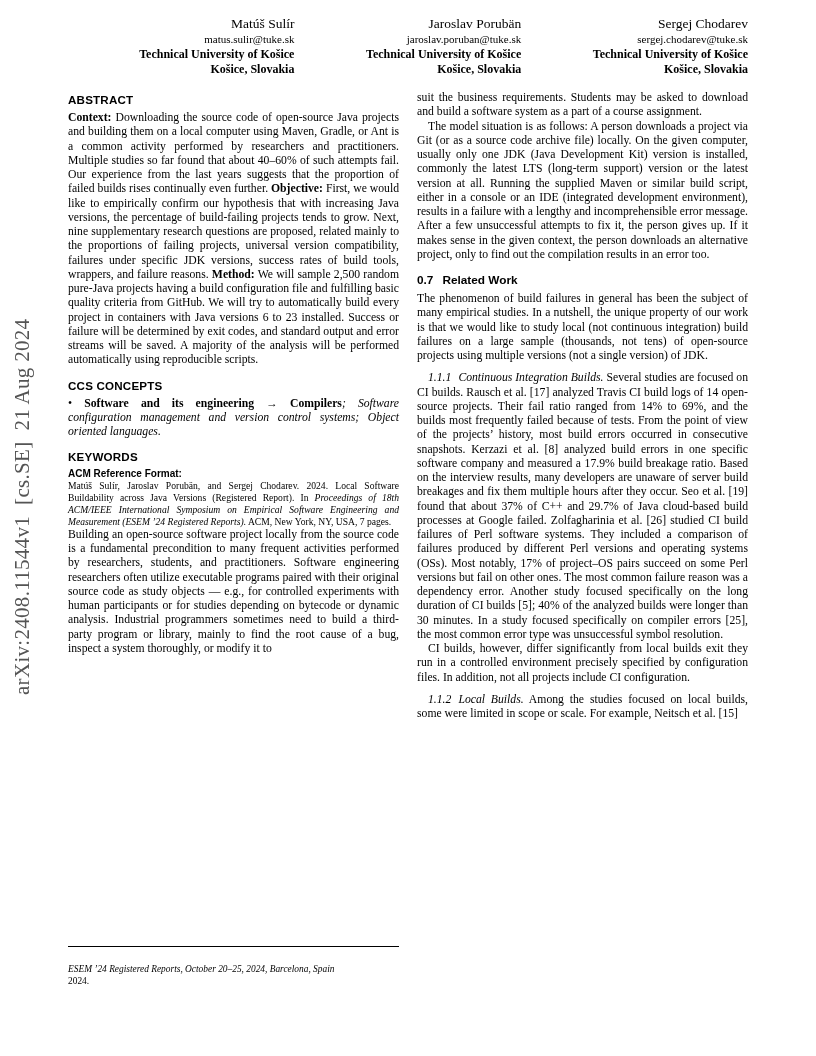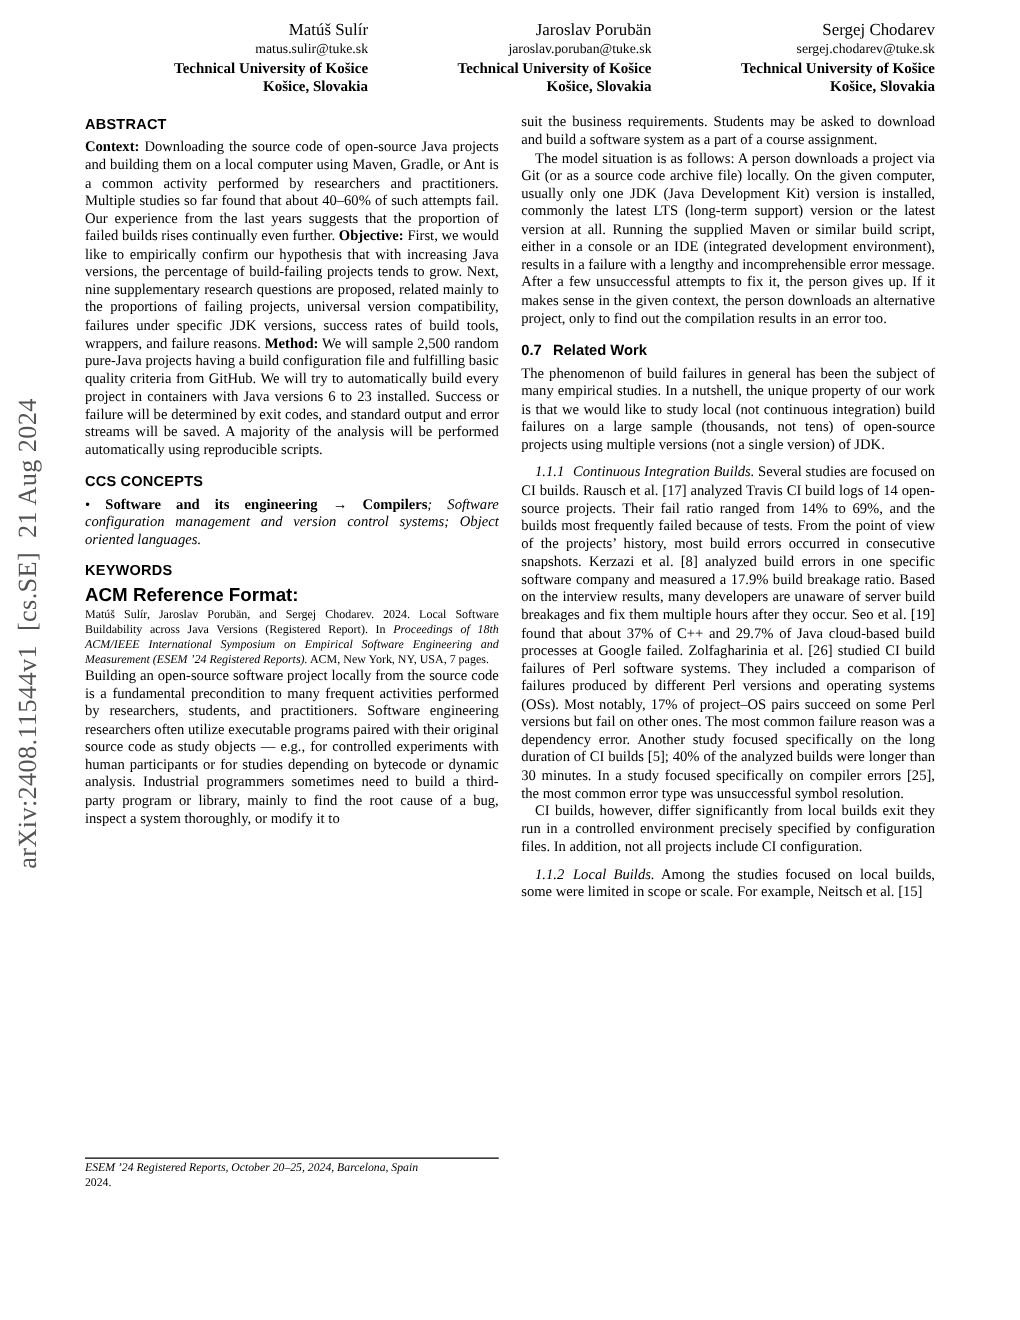--- a/index.html
+++ b/index.html
@@ -64,21 +64,21 @@
   }
   .col { width:331px; }
 
   
   .h-abs, .h-sec, .h-sub, .acm-head {
     font-family:"Liberation Sans","DejaVu Sans",sans-serif;
     font-weight:700;
   }
   .h-abs { font-size:11.6px; margin:2px 0 5px 0; letter-spacing:0.2px; }
   .h-abs.spaced { margin-top:11px; }
-  .acm-head { font-size:15px; margin:1px 0 1px 0; }
+  .acm-head { font-size:10px; margin:1px 0 1px 0; }
   .h-sec { font-size:12.6px; margin:13px 0 6px 0; }
   .h-sec .num { margin-right:12px; }
   .h-sub { font-size:11.8px; margin:11px 0 5px 0; }
   .h-sub .num { margin-right:9px; }
 
   
   .body {
     font-size:11.7px;
     line-height:14.25px;
     text-align:justify;
@@ -89,24 +89,24 @@
     font-size:9.6px;
     line-height:11.9px;
     text-align:justify;
   }
   .runin { font-style:italic; }
   .runin .num { margin-right:7px; }
 
   
   .footnote {
     position:absolute;
-    left:68px; top:926px;
+    left:68px; top:946px;
     width:331px;
     border-top:1px solid #000;
-    padding-top:3px;
+    padding-top:17px;
     font-size:9.4px;
     line-height:11.6px;
   }
   .fn-line1 { font-style:italic; }
 </style>
 </head>
 <body>
 
 <div class="page">
 

